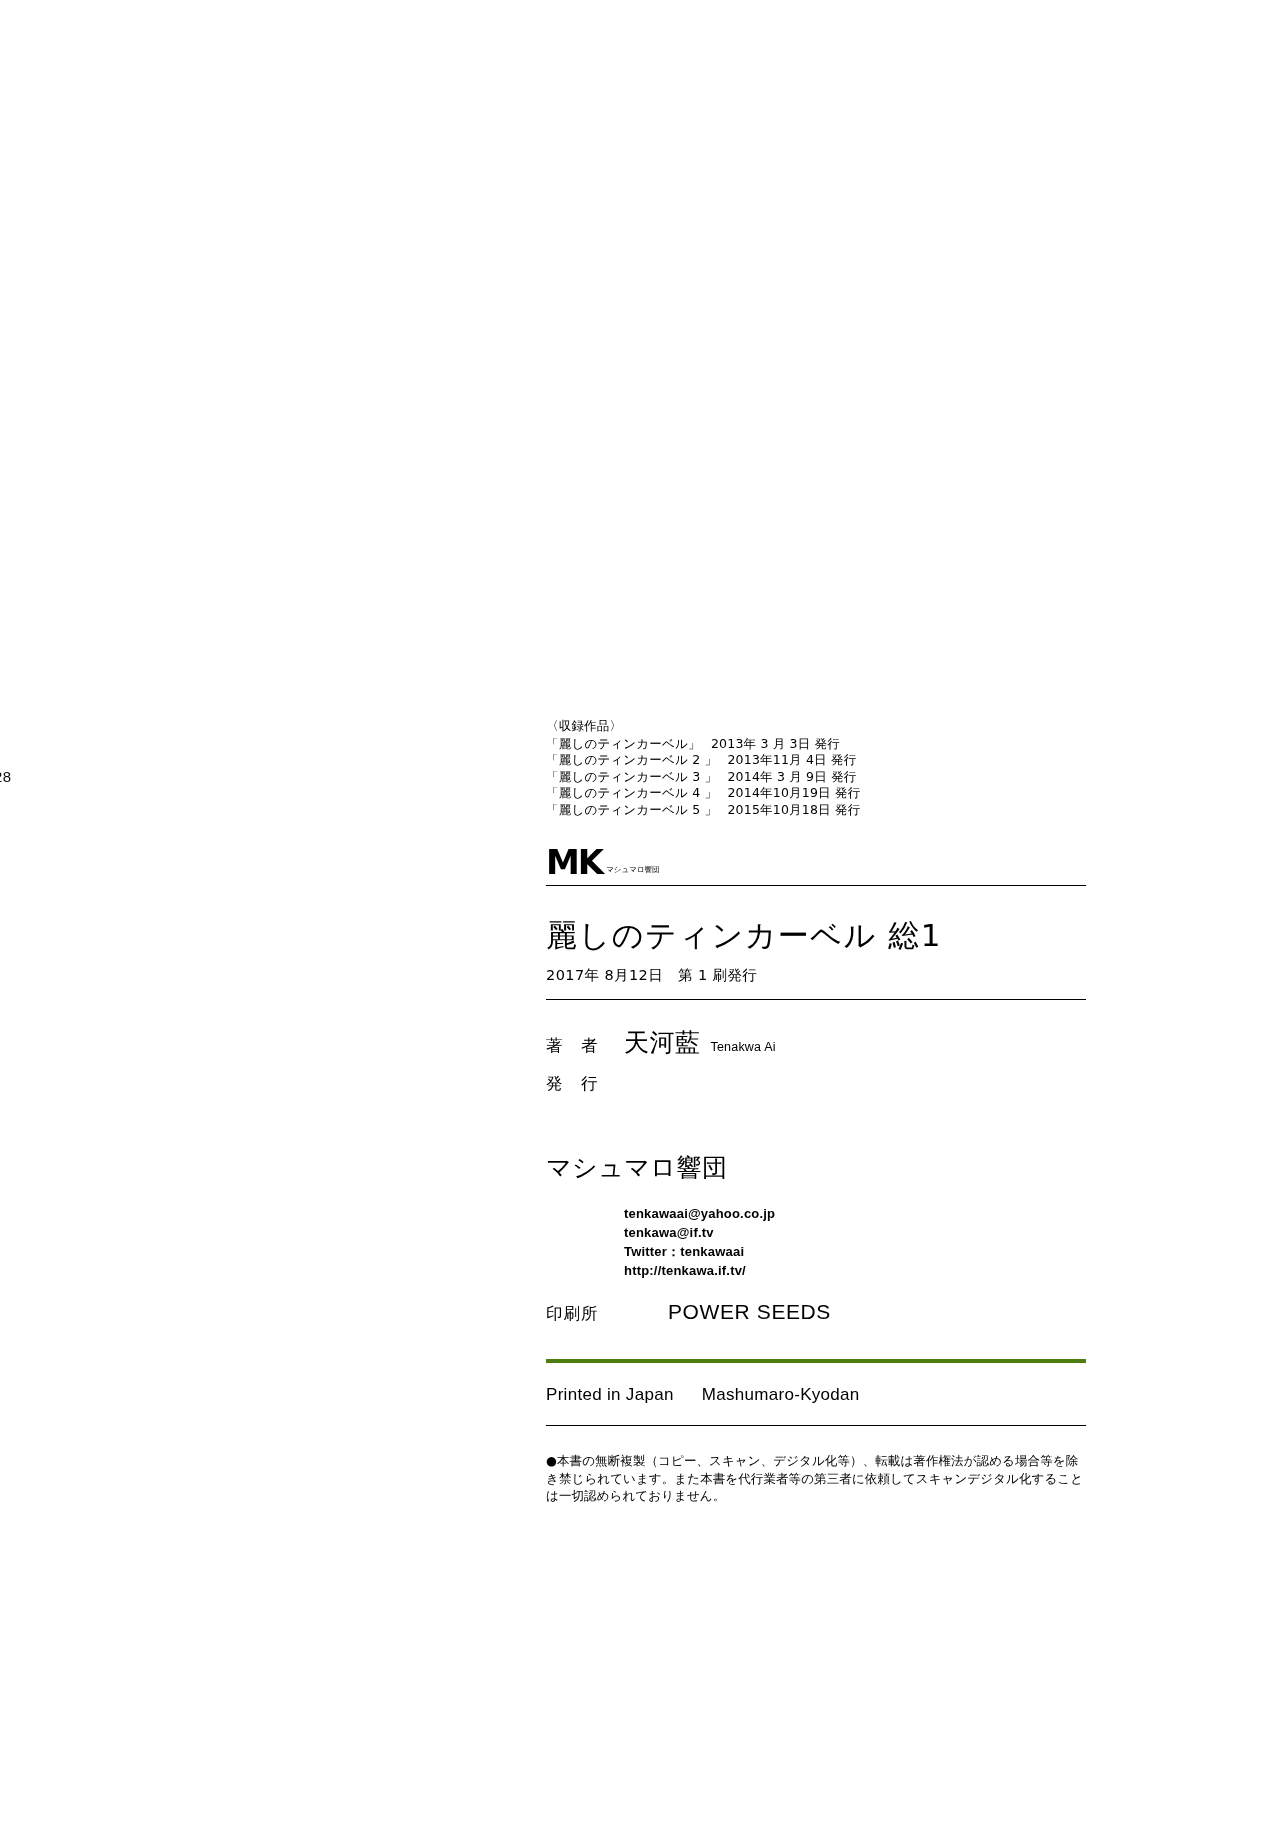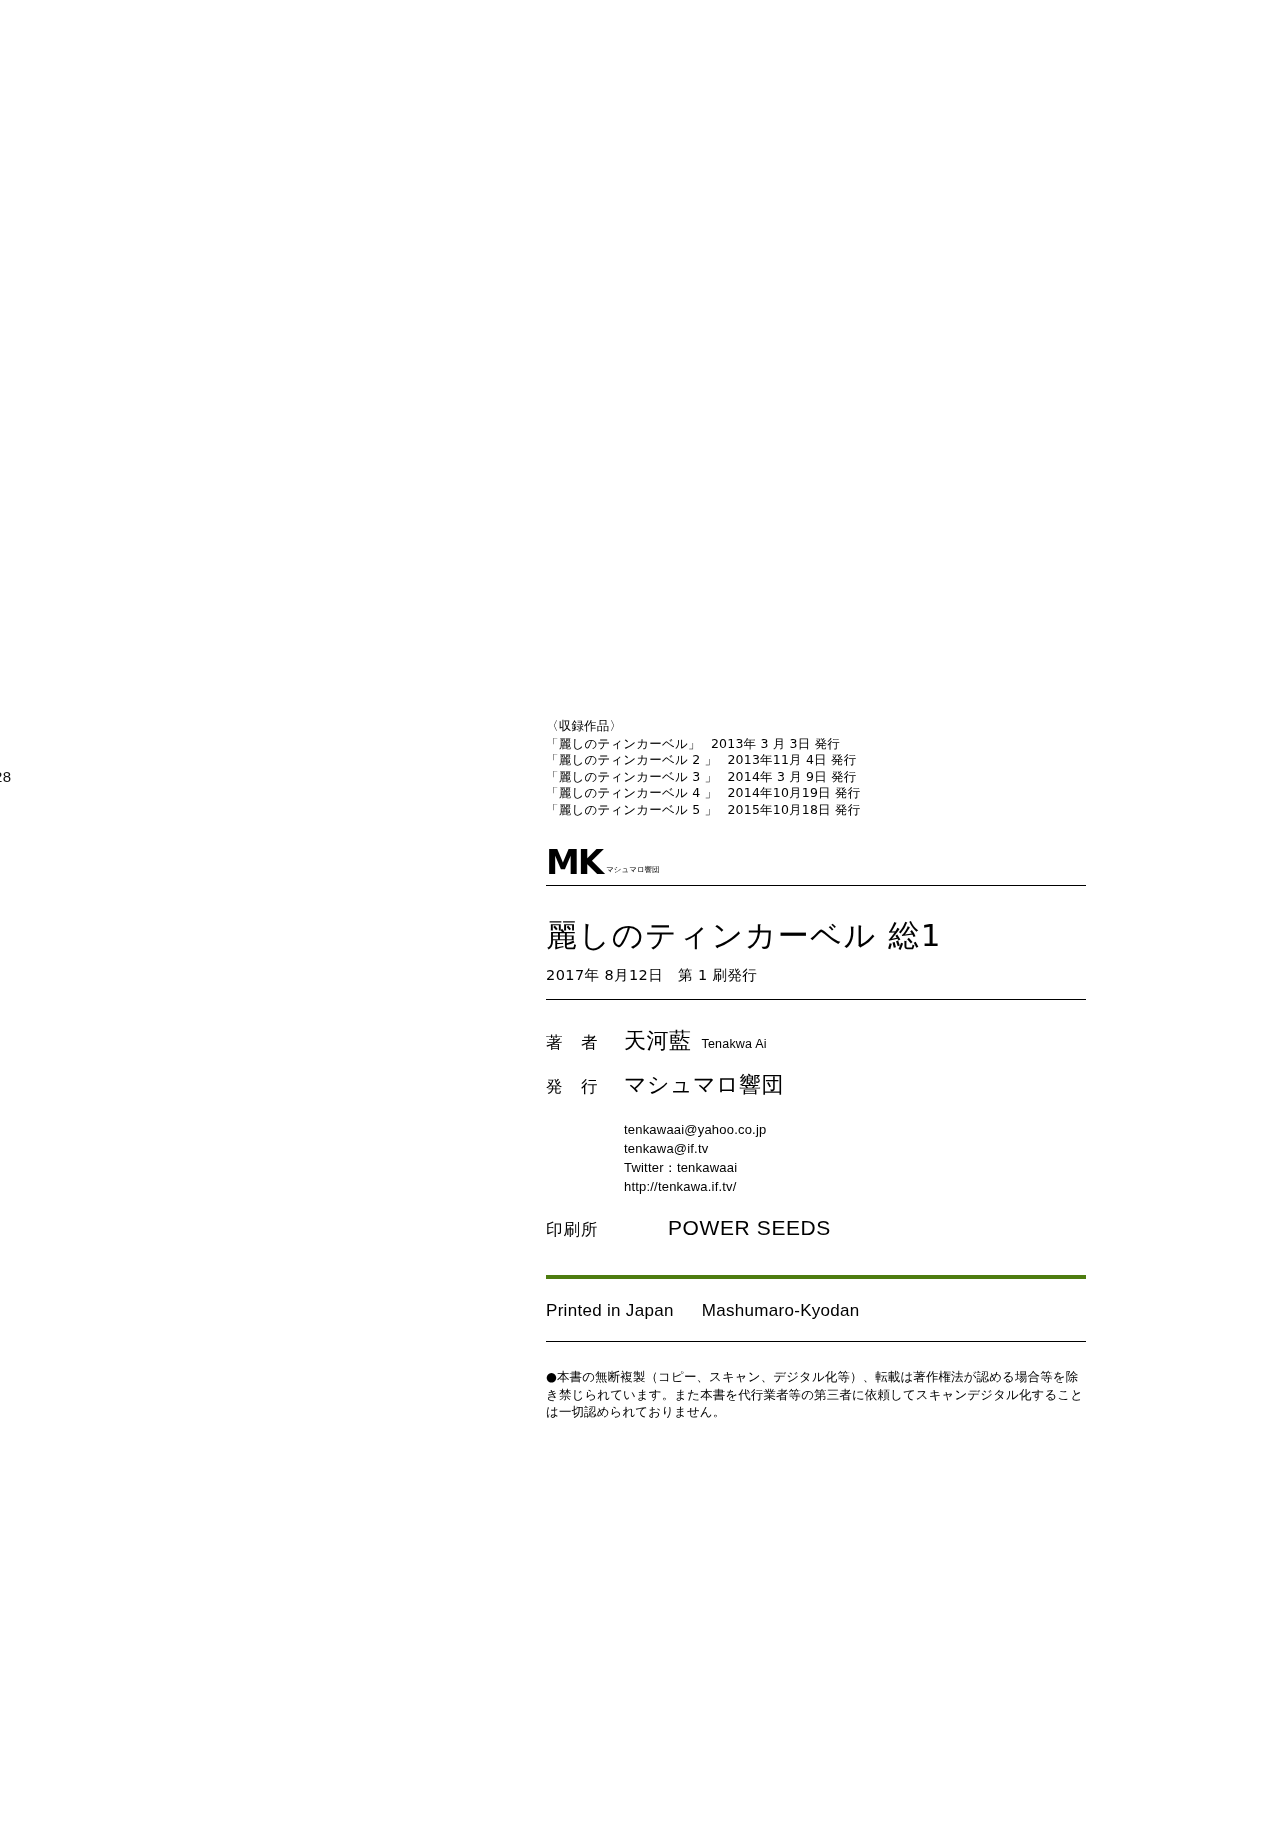--- a/index.html
+++ b/index.html
@@ -126,21 +126,21 @@
   }
   .credit-label {
     width: 78px;
     flex: 0 0 78px;
     font-family: "DejaVu Sans", sans-serif;
     font-size: 16.5px;
     letter-spacing: 1px;
   }
   .credit-value {
     font-family: "DejaVu Sans", sans-serif;
-    font-size: 22px;
+    font-size: 25px;
     letter-spacing: 0.5px;
   }
   .credit-value.roman {
     font-family: "Liberation Sans", sans-serif;
     font-size: 21px;
     letter-spacing: 0.6px;
     margin-left: 44px;
   }
   .credit-romaji {
     font-family: "Liberation Sans", sans-serif;
@@ -151,22 +151,23 @@
   .contact-list {
     margin-top: 4px;
     margin-left: 78px;
     font-family: "Liberation Sans", sans-serif;
     font-size: 13px;
     line-height: 19px;
     letter-spacing: 0.2px;
   }
   .contact-list div {
     white-space: nowrap;
-  }
-  .credit-row.tight { margin-bottom: 20px; }
+    font-weight: bold;
+  }
+  .credit-row.tight { margin-bottom: 20px; flex-direction: column; }
   .credit-row.pad-top { margin-top: 20px; }
 
   
   .printed {
     margin-top: 22px;
     font-family: "Liberation Sans", sans-serif;
     font-size: 17px;
     letter-spacing: 0.3px;
     padding-bottom: 20px;
     border-bottom: 1px solid #000;

